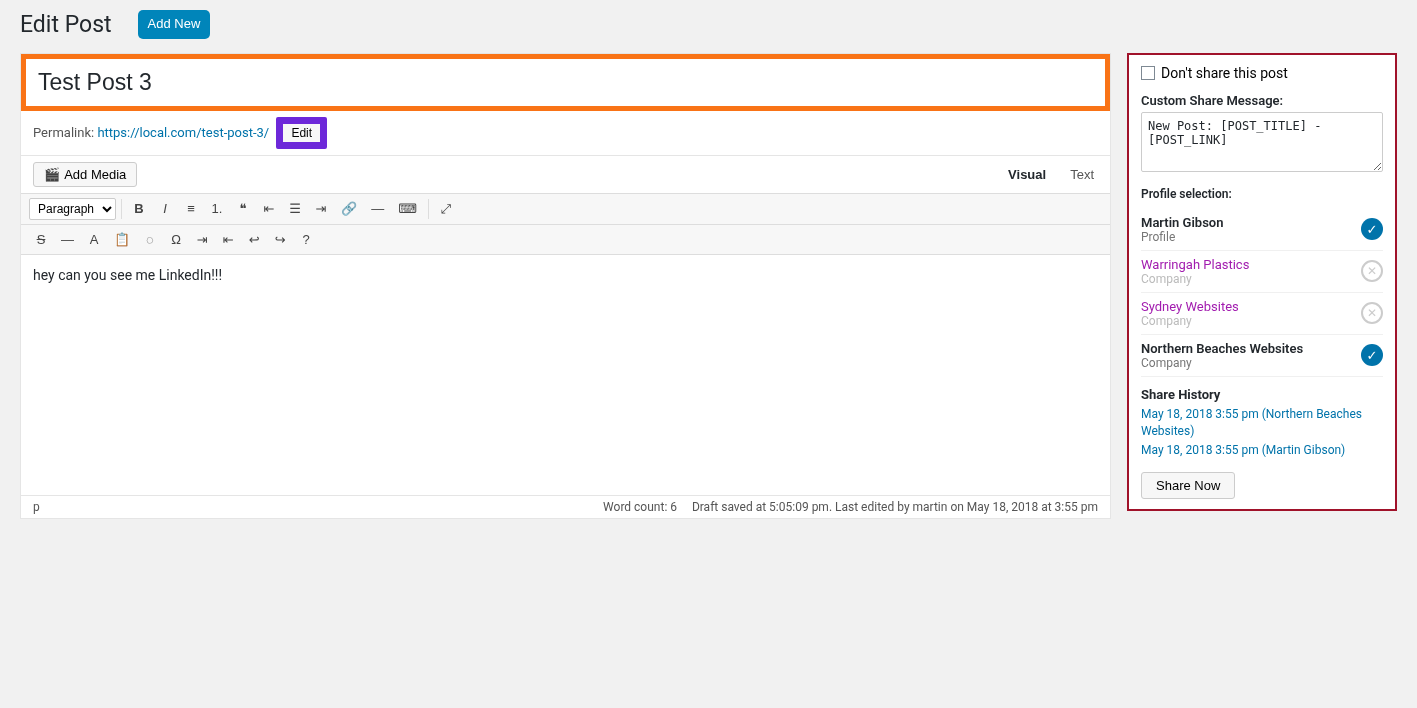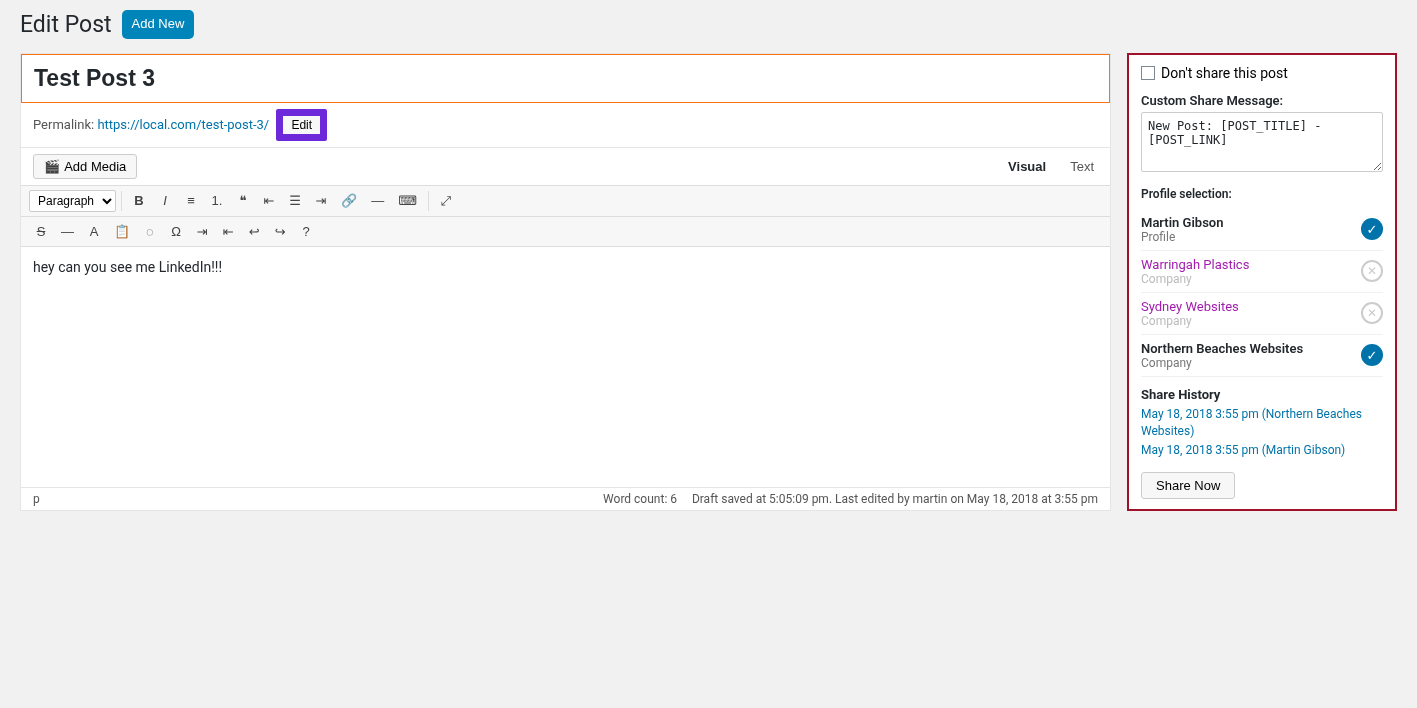--- a/index.html
+++ b/index.html
@@ -11,21 +11,21 @@
     }
     .page-wrapper {
       display: flex;
       flex-direction: column;
       padding: 10px 20px;
       min-height: 708px;
     }
     .page-header {
       display: flex;
       align-items: center;
-      gap: 10px;
+      gap: 26px;
       margin-bottom: 14px;
     }
     .page-title {
       font-size: 23px;
       font-weight: 400;
       color: #23282d;
     }
     .add-new-btn {
       font-size: 13px;
       background: #0085ba;
@@ -43,23 +43,23 @@
     }
     .main-editor {
       flex: 1;
       background: #fff;
       border: 1px solid #e5e5e5;
       padding: 0;
     }
     .post-title-input {
       width: 100%;
       font-size: 23px;
-      font-weight: 700;
+      font-weight: 400;
       padding: 10px 12px;
-      border: 1px solid #f97316;
+      border: 5px solid #f97316;
       border-radius: 0;
       outline: none;
       color: #23282d;
     }
     .permalink-bar {
       padding: 6px 12px;
       font-size: 13px;
       color: #555;
       border-bottom: 1px solid #e5e5e5;
     }

